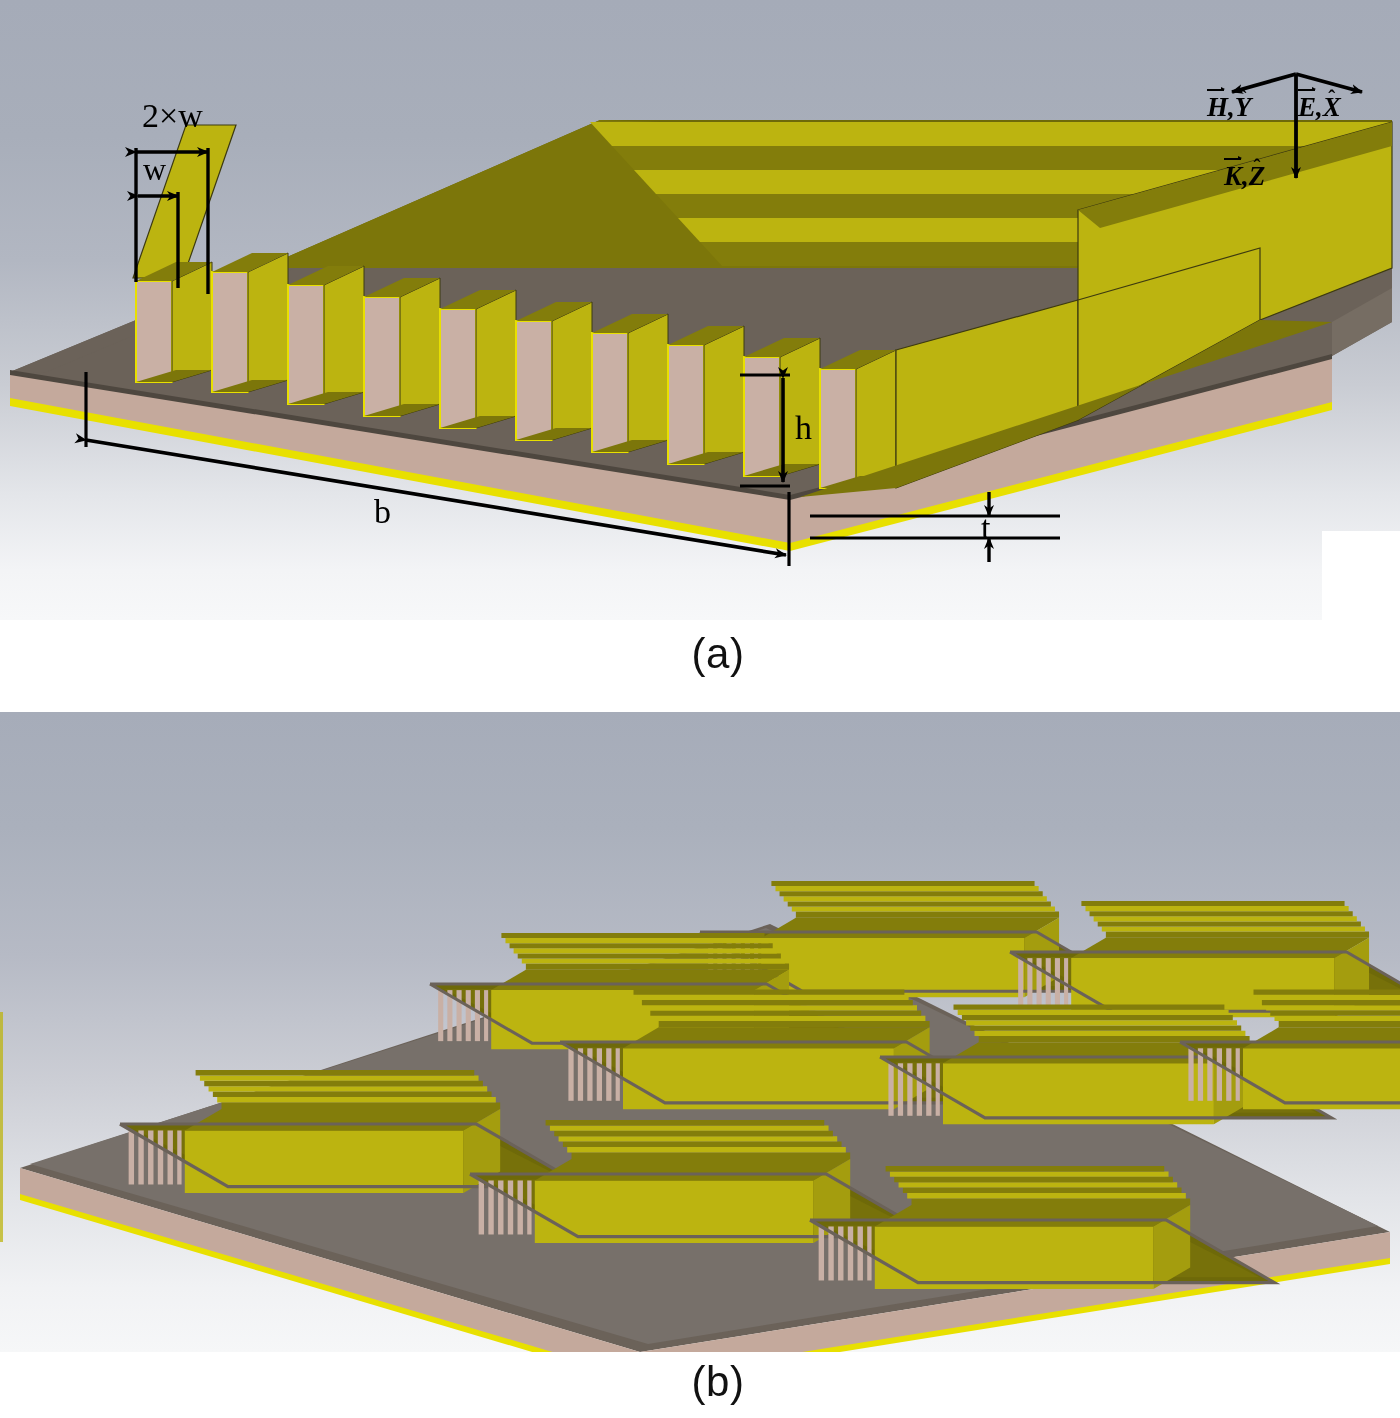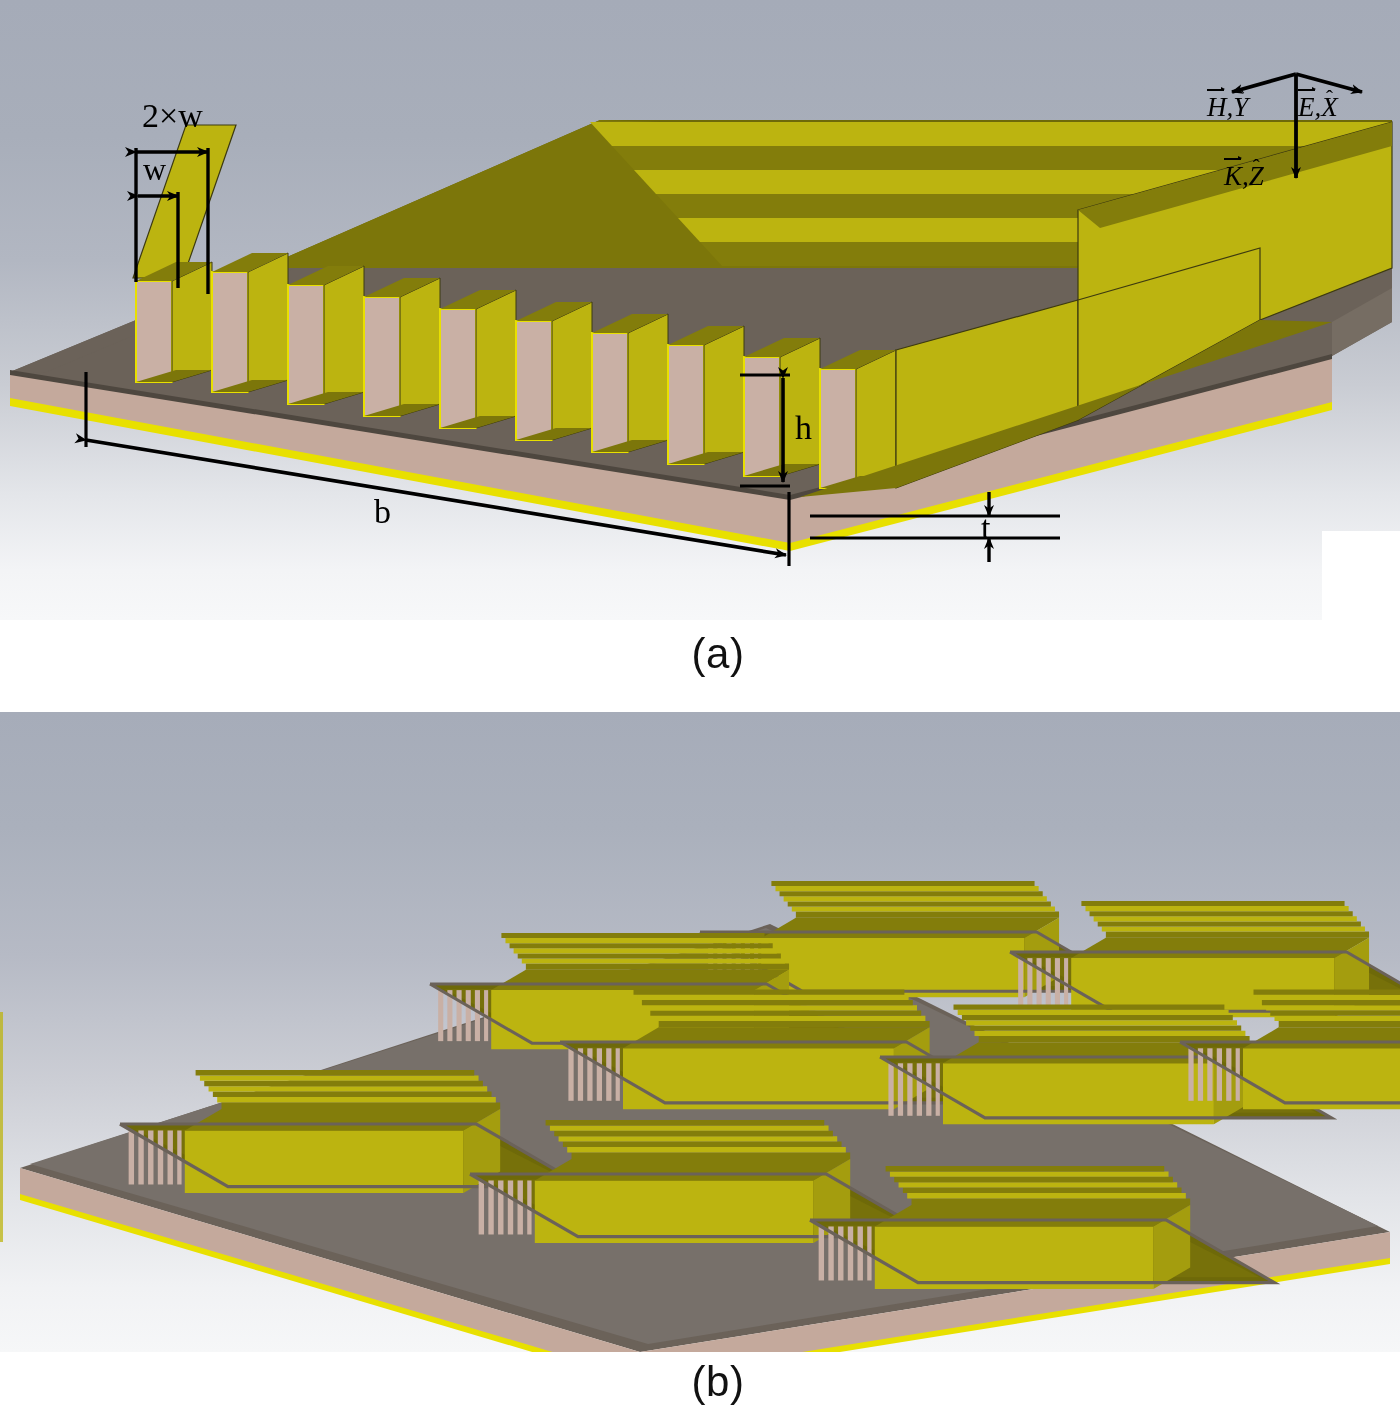--- a/index.html
+++ b/index.html
@@ -81,21 +81,21 @@
   
   .ann {
     position: absolute;
     color: #000000;
     font-family: "Liberation Serif", "DejaVu Serif", serif;
     white-space: nowrap;
     line-height: 1;
   }
   .ann-dim  { font-size: 34px; }
   .ann-dim-sm { font-size: 32px; }
-  .ann-axis { font-size: 27px; font-style: italic; }
+  .ann-axis { font-size: 27px; font-style: italic; font-weight: bold; }
 
   .vecwrap { position: relative; display: inline-block; }
   .vecbar {
     position: absolute;
     left: 0; top: -0.18em;
     width: 0.62em; height: 0.085em;
     background: #000;
   }
   .vecbar::after {
     content: "";

